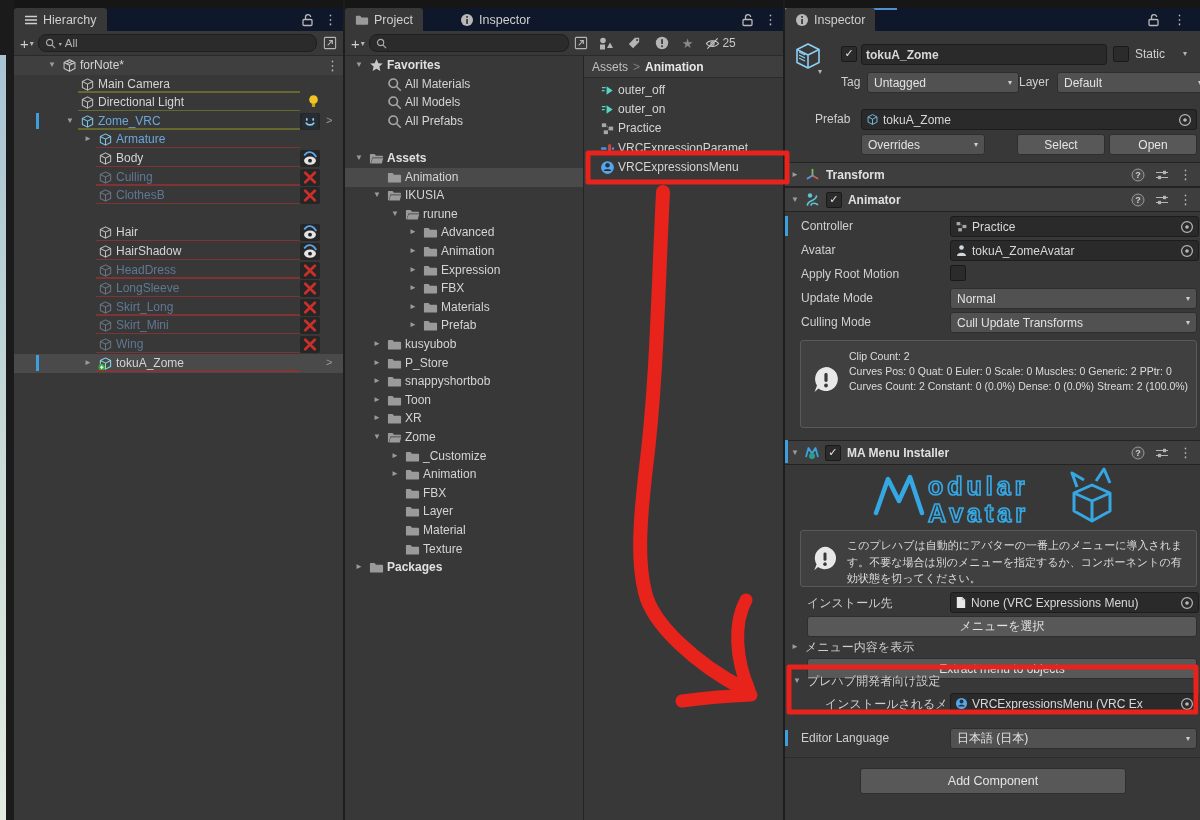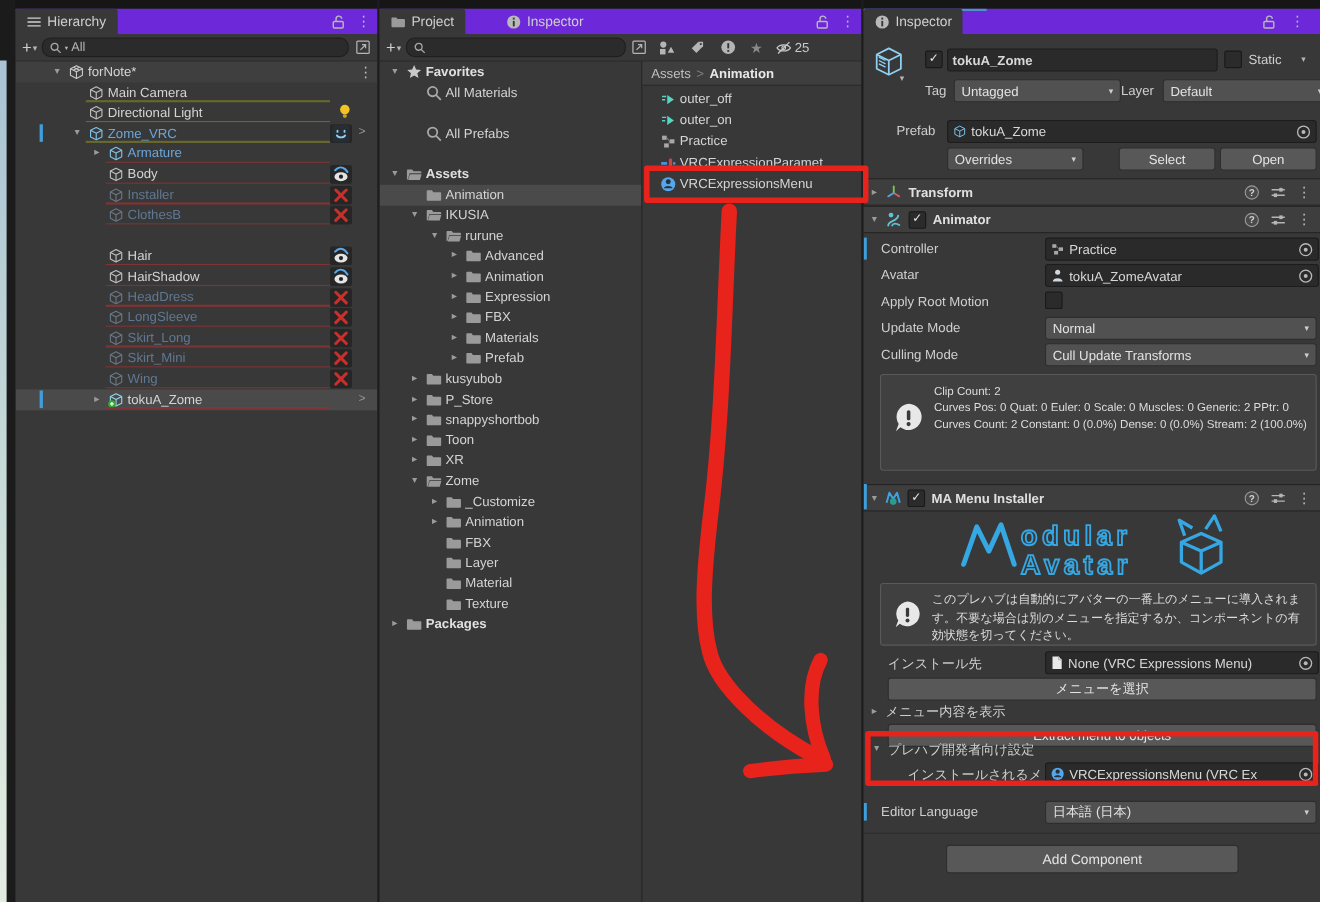--- a/index.html
+++ b/index.html
@@ -2,21 +2,21 @@
 <html><head>
 <meta charset="utf-8">
 <style>
   html,body{margin:0;padding:0;background:#161616;}
   .stage{position:relative;width:1200px;height:820px;background:#383838;overflow:hidden;
          font-family:"Liberation Sans",sans-serif;color:#d4d4d4;font-size:12px;
          -webkit-font-smoothing:antialiased;}
   .abs{position:absolute;}
   
   .topstrip{position:absolute;left:0;top:0;width:1200px;height:8px;background:#161616;}
-  .tabrow{position:absolute;top:8px;height:23px;background:#6d28d9;}
+  .tabrow{position:absolute;top:8px;height:23px;background:#0f172a;}
   .tab{position:absolute;top:0;height:23px;display:flex;align-items:center;gap:5px;padding:0 10px;
        color:#cfcfcf;font-size:12.5px;white-space:nowrap;}
   .tab.active{background:#383838;border-radius:3px 3px 0 0;}
   .tab .ticon{display:inline-flex;width:14px;height:14px;}
   .tabbtns{position:absolute;top:0;height:23px;display:flex;align-items:center;gap:10px;}
   .focusline{position:absolute;height:2px;background:#4f90d0;top:8px;}
   .vdiv{position:absolute;top:0;width:2px;height:820px;background:#1d1d1d;}
   
   .edgestrip{position:absolute;left:0;top:55px;width:6px;height:765px;
              background:linear-gradient(#a9c3d4,#cddfd8 60%,#e4ece2);}
@@ -292,21 +292,21 @@
         </div>
         <div class="h-row" style="top:111.6px;">
           <span class="ricon" style="left:84px;">
             <svg width="100%" height="100%" viewBox="0 0 16 16">
               <g fill="none" stroke="#6a7685" stroke-width="1.1" stroke-linejoin="round">
                 <path d="M8 2 L13.5 4.8 V11.2 L8 14 L2.5 11.2 V4.8 Z"></path>
                 <path d="M2.5 4.8 L8 7.6 L13.5 4.8 M8 7.6 V14"></path>
               </g>
             </svg>
           </span>
-          <span class="rlabel dim" style="left: 102px;">Installer</span>
+          <span class="rlabel dim" style="left: 102px;">Culling</span>
           <div class="uline red" style="left: 82px; width: 204px;"></div>
           <div class="sideicon">
             <svg width="100%" height="100%" viewBox="0 0 16 16">
               <path d="M3.5 3.5 L12.5 12.5 M12.5 3.5 L3.5 12.5" stroke="#c9302c" stroke-width="2.6" stroke-linecap="round"></path>
             </svg>
           </div>
         </div>
         <div class="h-row" style="top:130.2px;">
           <span class="ricon" style="left:84px;">
             <svg width="100%" height="100%" viewBox="0 0 16 16">
@@ -535,20 +535,31 @@
         <div class="p-row" style="top:18.6px;">
           <span class="ricon" style="left:42px;">
             <svg width="100%" height="100%" viewBox="0 0 12 12">
               <g fill="none" stroke="#a8a8a8" stroke-width="1.3">
                 <circle cx="5" cy="5" r="3.4"></circle>
                 <path d="M7.6 7.6 L11 11"></path>
               </g>
             </svg>
           </span>
           <span class="rlabel" style="left: 60px;">All Materials</span>
+        </div>
+        <div class="p-row" style="top:37.2px;">
+          <span class="ricon" style="left:42px;">
+            <svg width="100%" height="100%" viewBox="0 0 12 12">
+              <g fill="none" stroke="#a8a8a8" stroke-width="1.3">
+                <circle cx="5" cy="5" r="3.4"></circle>
+                <path d="M7.6 7.6 L11 11"></path>
+              </g>
+            </svg>
+          </span>
+          <span class="rlabel" style="left: 60px;">All Models</span>
         </div>
         <div class="p-row" style="top:55.8px;">
           <span class="ricon" style="left:42px;">
             <svg width="100%" height="100%" viewBox="0 0 12 12">
               <g fill="none" stroke="#a8a8a8" stroke-width="1.3">
                 <circle cx="5" cy="5" r="3.4"></circle>
                 <path d="M7.6 7.6 L11 11"></path>
               </g>
             </svg>
           </span>

